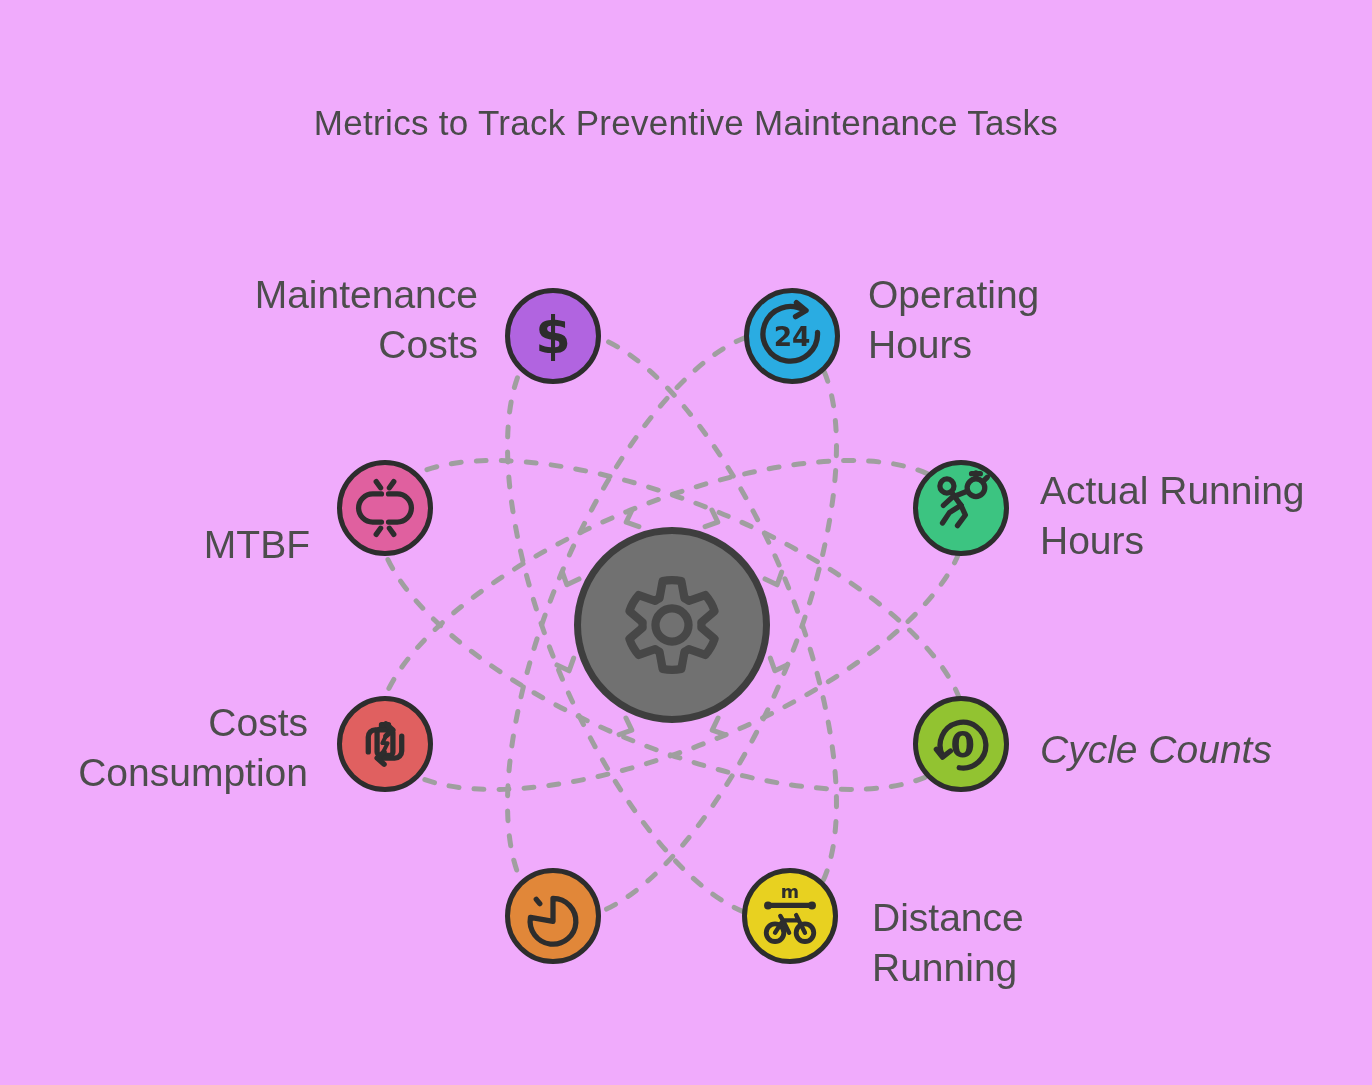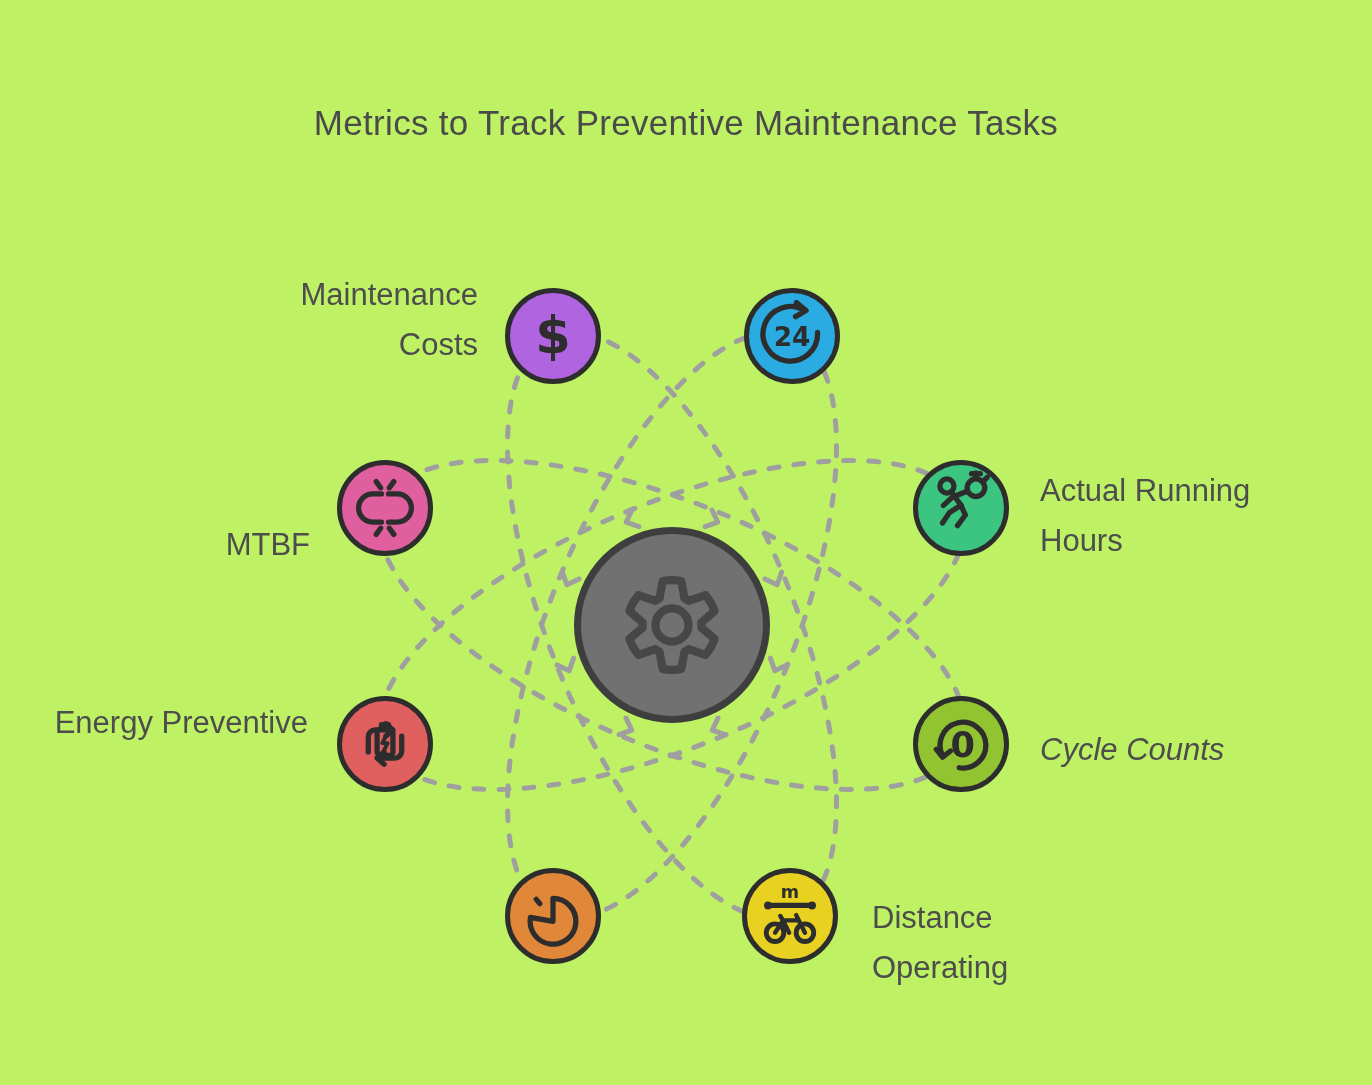--- a/index.html
+++ b/index.html
@@ -1,36 +1,36 @@
 <!DOCTYPE html>
 <html><head>
 <meta charset="utf-8">
 <style>
   html,body { margin:0; padding:0; background:#000; }
   .stage {
-    position:relative; width:1372px; height:1085px; background:#bef264;
+    position:relative; width:1372px; height:1085px; background:#f0abfc;
     font-family:"Liberation Sans", sans-serif; overflow:hidden;
   }
   .title {
     position:absolute; left:0; right:0; top:103px; text-align:center;
     font-size:35px; font-weight:500; color:#4a4a4a; letter-spacing:0.3px;
   }
   .orbits { position:absolute; left:0; top:0; }
   .hub {
     position:absolute; left:574px; top:527px; width:182px; height:182px;
     background:#717171; border:7px solid #3e3e3e; border-radius:50%;
     display:flex; align-items:center; justify-content:center;
   }
   .node { position:absolute; }
   .node-circle {
     width:86px; height:86px; border:5px solid #2d2d2d; border-radius:50%;
     display:flex; align-items:center; justify-content:center;
   }
   .node-label {
-    position:absolute; color:#4d4d4d; font-size:31px; line-height:50px; font-weight:500;
+    position:absolute; color:#4d4d4d; font-size:39px; line-height:50px; font-weight:500;
   }
   .align-r { text-align:right; }
   .align-l { text-align:left; }
   .icon-svg { display:block; }
   svg { overflow:visible; }
 </style>
 </head>
 <body>
 
 <div class="stage">
@@ -78,20 +78,21 @@
     <div class="node-circle" style="background-color: rgb(42, 172, 226);">
       <svg class="icon-svg" width="88" height="88" viewBox="0 0 100 100">
         <g fill="none" stroke="#2d2d2d" stroke-width="6" stroke-linecap="round" stroke-linejoin="round">
           <path d="M64 21 A31 31 0 1 0 79 46"></path>
           <path d="M55 12 L66 21 L54 28"></path>
         </g>
         <text x="50" y="61" font-size="30" font-weight="bold" text-anchor="middle" fill="#2d2d2d" font-family="DejaVu Sans, sans-serif">24</text>
       </svg>
     </div>
   </div>
+  <div class="node-label align-l" style="left:868px; top:270px; width:200px;">Operating Hours</div>
 
   <div class="node" style="left:337px; top:460px;">
     <div class="node-circle" style="background-color: rgb(224, 96, 159);">
       <svg class="icon-svg" width="88" height="88" viewBox="0 0 100 100">
         <g fill="none" stroke="#2d2d2d" stroke-width="6" stroke-linecap="round" stroke-linejoin="round">
           <path d="M46 34 H36 A16 16 0 0 0 36 66 H46"></path>
           <path d="M54 34 H64 A16 16 0 0 1 64 66 H54"></path>
           <path d="M45 27 L40 20"></path>
             <path d="M55 27 L60 20"></path>
           <path d="M45 73 L40 80"></path>
@@ -130,21 +131,21 @@
           <path d="M46 33 V28 H54 V33"></path>
           <path d="M52 39 L47 49 H53 L48 59" stroke-width="4.5"></path>
           <path d="M31 59 V42 A8 8 0 0 1 39 34 H57"></path>
           <path d="M51 27 L59 34 L51 41"></path>
           <path d="M69 41 V58 A8 8 0 0 1 61 66 H43"></path>
           <path d="M49 59 L41 66 L49 73"></path>
         </g>
       </svg>
     </div>
   </div>
-  <div class="node-label align-r" style="left:48px; top:698px; width:260px;">Energy Preventive</div>
+  <div class="node-label align-r" style="left:48px; top:698px; width:260px;">Costs Consumption</div>
 
   <div class="node" style="left:913px; top:696px;">
     <div class="node-circle" style="background-color: rgb(146, 195, 49);">
       <svg class="icon-svg" width="88" height="88" viewBox="0 0 100 100">
         <g fill="none" stroke="#2d2d2d" stroke-width="6" stroke-linecap="round" stroke-linejoin="round">
           <path d="M48 77 A26 26 0 1 0 29 63"></path>
           <path d="M22 56 L29 65 L38 58"></path>
         </g>
         <text x="52" y="65" font-size="40" font-weight="bold" text-anchor="middle" fill="#2d2d2d" font-family="DejaVu Sans, sans-serif">0</text>
       </svg>
@@ -171,15 +172,15 @@
           <circle cx="25" cy="38" r="4.5" fill="#2d2d2d" stroke="none"></circle>
           <circle cx="75" cy="38" r="4.5" fill="#2d2d2d" stroke="none"></circle>
           <circle cx="33" cy="69" r="10" stroke-width="5.5"></circle>
           <circle cx="67" cy="69" r="10" stroke-width="5.5"></circle>
           <path d="M33 69 L42 55 H60 L67 69 M42 55 L49 69 M60 55 L57 49 M42 55 L39 50" stroke-width="5"></path>
         </g>
         <text x="50" y="30" font-size="20" font-weight="bold" text-anchor="middle" fill="#2d2d2d" font-family="DejaVu Sans, sans-serif">m</text>
       </svg>
     </div>
   </div>
-  <div class="node-label align-l" style="left:872px; top:893px; width:240px;">Distance Operating</div>
+  <div class="node-label align-l" style="left:872px; top:893px; width:240px;">Distance Running</div>
 
 </div>
 
 </body></html>

